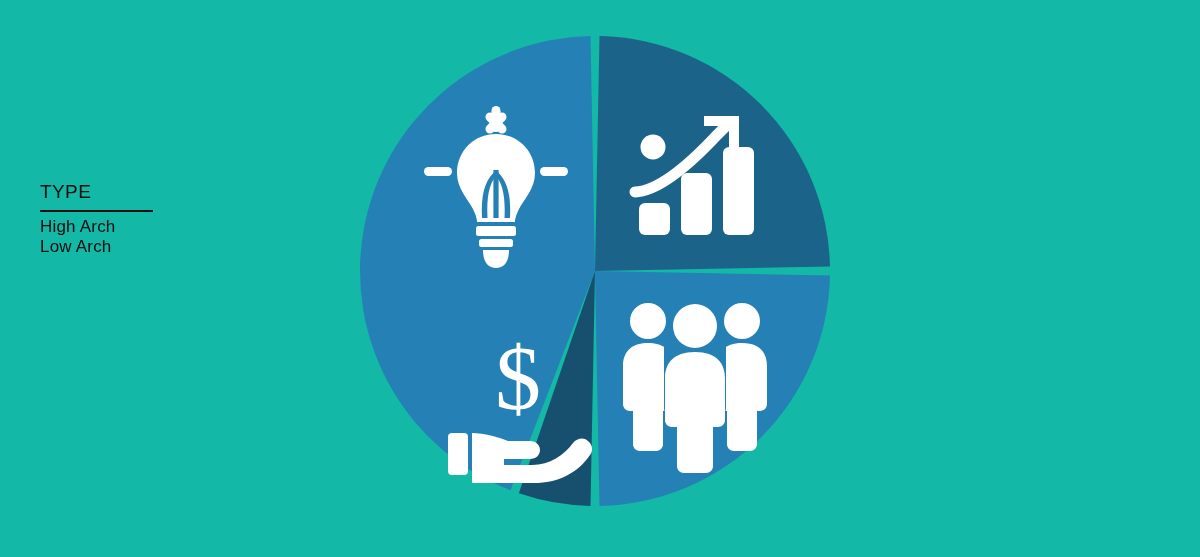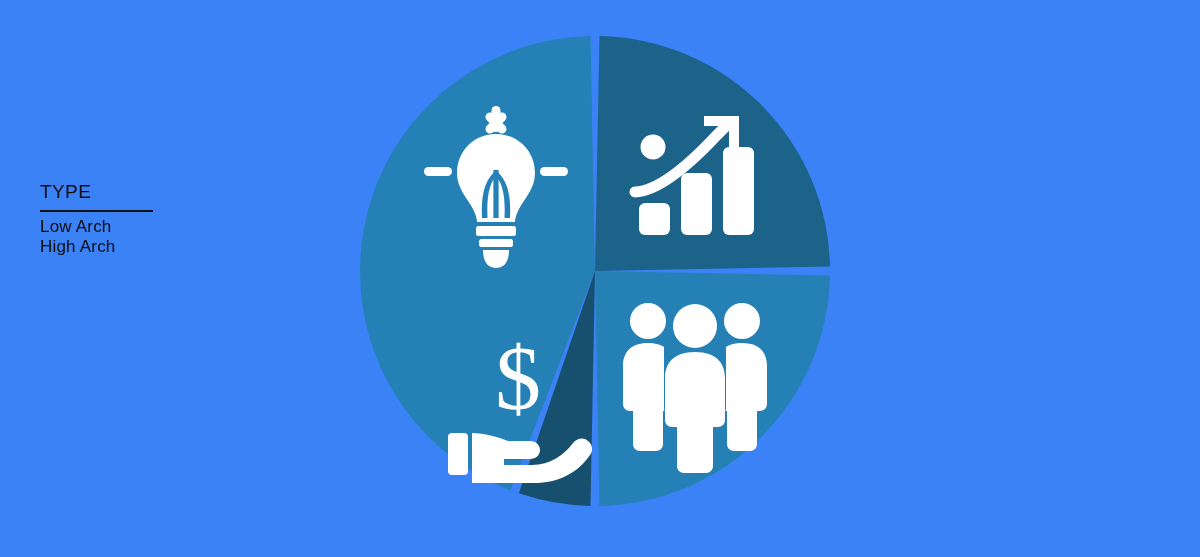--- a/index.html
+++ b/index.html
@@ -11,21 +11,21 @@
     width: 1200px;
     height: 557px;
     font-family: "Liberation Sans", sans-serif;
     color: #111111;
     overflow: hidden;
   }
   #canvas {
     position: relative;
     width: 1200px;
     height: 557px;
-    background: #3b82f6;
+    background: #14b8a6;
   }
 
   
   .label-block {
     position: absolute;
     font-family: "Liberation Sans", sans-serif;
   }
   #type-block  { left: 40px;  top: 181px; width: 250px; }
   #app-block   { left: 841px; top: 181px; width: 300px; }
 
@@ -71,22 +71,22 @@
 </style>
 </head>
 <body>
 
 <div id="canvas">
 
   <div class="label-block" id="type-block">
     <div class="block-title">TYPE</div>
     <div class="block-rule"></div>
     <ul class="block-list">
+      <li>High Arch</li>
       <li>Low Arch</li>
-      <li>High Arch</li>
     </ul>
   </div>
 
 
   <div id="pie-wrap">
     <svg id="pie-svg" viewBox="0 0 490 490" xmlns="http://www.w3.org/2000/svg">
 
       <g id="pie-slices">
           <path d="M 245.00 245.00 L 160.40 464.24 A 235 235 0 0 1 240.49 10.04 Z" fill="#2580b5"></path>
           <path d="M 245.00 245.00 L 249.51 10.04 A 235 235 0 0 1 479.96 240.49 Z" fill="#1b6389"></path>

